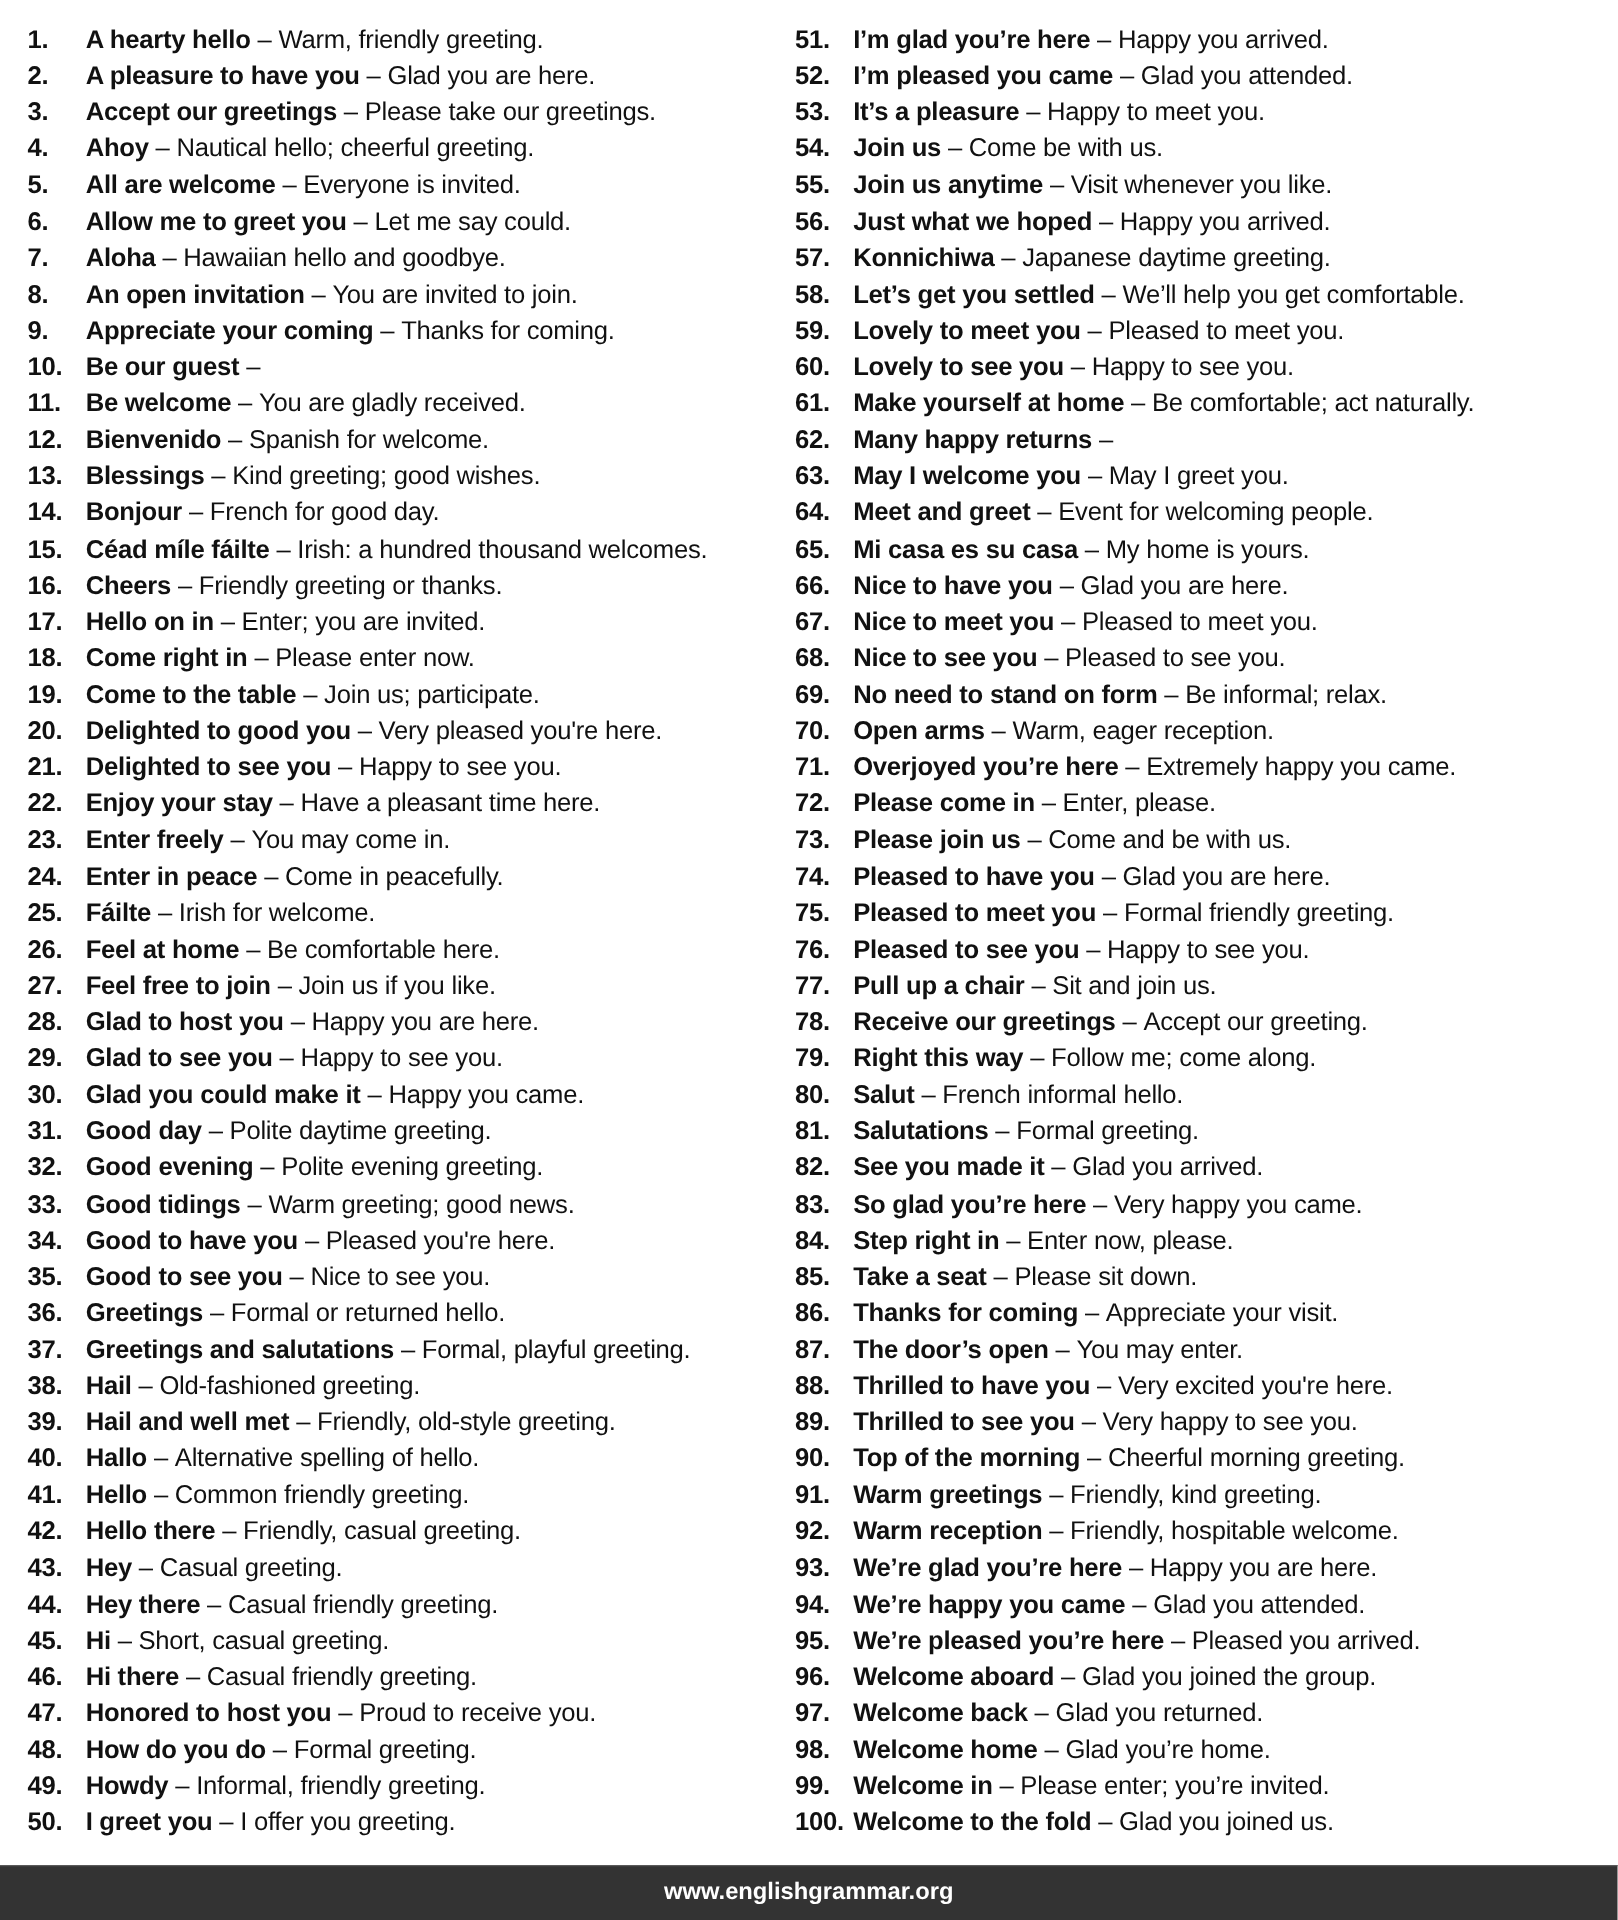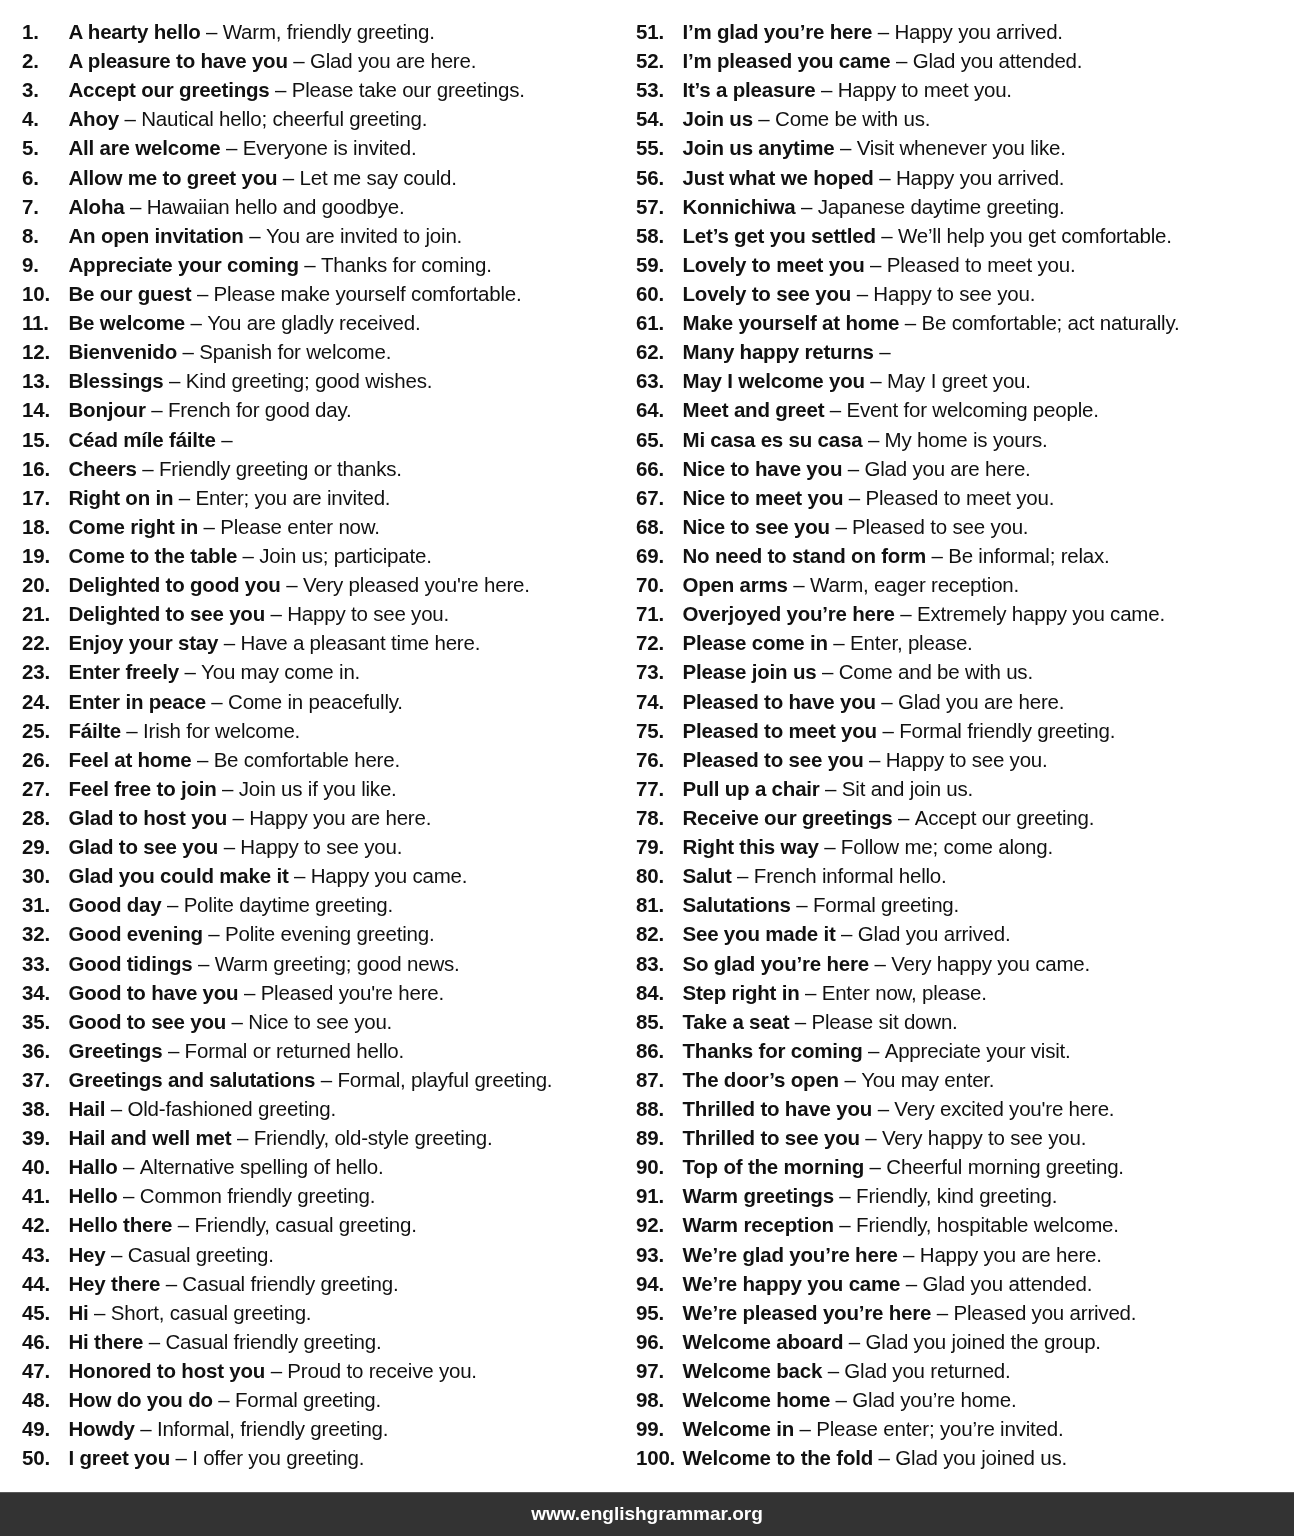--- a/index.html
+++ b/index.html
@@ -78,21 +78,20 @@
     <li class="row">
     <span class="num">9.</span>
     <span class="term">Appreciate your coming</span>
     <span class="sep" style="white-space:pre"> – </span>
     <span class="def">Thanks for coming.</span>
   </li>
     <li class="row">
     <span class="num">10.</span>
     <span class="term">Be our guest</span>
     <span class="sep" style="white-space:pre"> – </span>
-    <span class="def">Please make yourself comfortable.</span>
   </li>
     <li class="row">
     <span class="num">11.</span>
     <span class="term">Be welcome</span>
     <span class="sep" style="white-space:pre"> – </span>
     <span class="def">You are gladly received.</span>
   </li>
     <li class="row">
     <span class="num">12.</span>
     <span class="term">Bienvenido</span>
@@ -108,30 +107,31 @@
     <li class="row">
     <span class="num">14.</span>
     <span class="term">Bonjour</span>
     <span class="sep" style="white-space:pre"> – </span>
     <span class="def">French for good day.</span>
   </li>
     <li class="row">
     <span class="num">15.</span>
     <span class="term">Céad míle fáilte</span>
     <span class="sep" style="white-space:pre"> – </span>
+    <span class="def">Irish: a hundred thousand welcomes.</span>
   </li>
     <li class="row">
     <span class="num">16.</span>
     <span class="term">Cheers</span>
     <span class="sep" style="white-space:pre"> – </span>
     <span class="def">Friendly greeting or thanks.</span>
   </li>
     <li class="row">
     <span class="num">17.</span>
-    <span class="term">Right on in</span>
+    <span class="term">Hello on in</span>
     <span class="sep" style="white-space:pre"> – </span>
     <span class="def">Enter; you are invited.</span>
   </li>
     <li class="row">
     <span class="num">18.</span>
     <span class="term">Come right in</span>
     <span class="sep" style="white-space:pre"> – </span>
     <span class="def">Please enter now.</span>
   </li>
     <li class="row">

